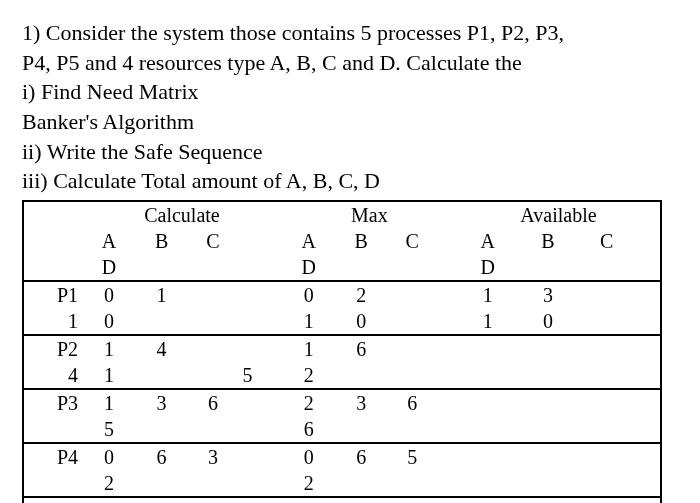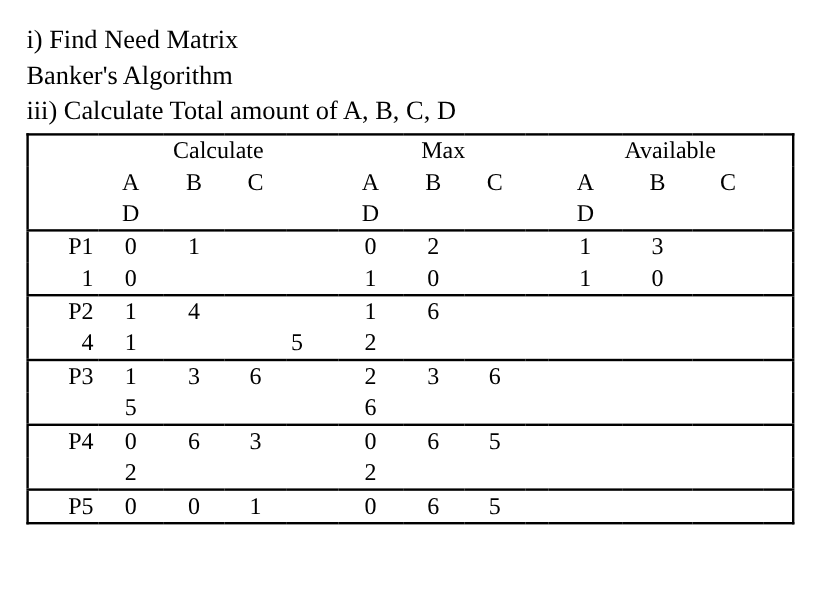--- a/index.html
+++ b/index.html
@@ -51,22 +51,25 @@
     border-top: 2px solid #000;
   }
   .subhead td {
     font-weight: normal;
   }
 </style>
 </head>
 <body>
 
 <div class="question-text">
+  <div>1) Consider the system those contains 5 processes P1, P2, P3,</div>
+  <div>P4, P5 and 4 resources type A, B, C and D. Calculate the</div>
   <div>i) Find Need Matrix</div>
   <div>Banker's Algorithm</div>
+  <div>ii) Write the Safe Sequence</div>
   <div>iii) Calculate Total amount of A, B, C, D</div>
 </div>
 
 <table class="outer">
 
   <tbody>
       <tr>
     <td class="col-proc section-head" style="border-bottom:none;"></td>
     <td class="section-head" colspan="4">Calculate</td>
     <td class="section-head" colspan="4">Max</td>

